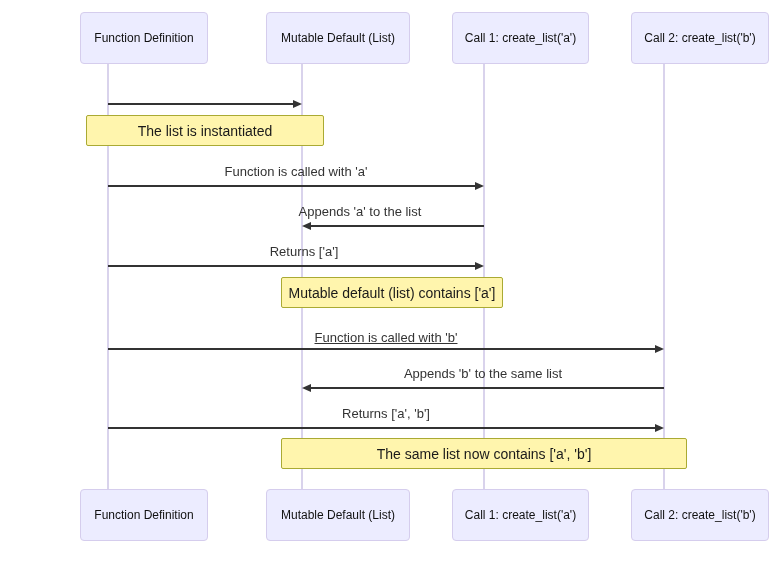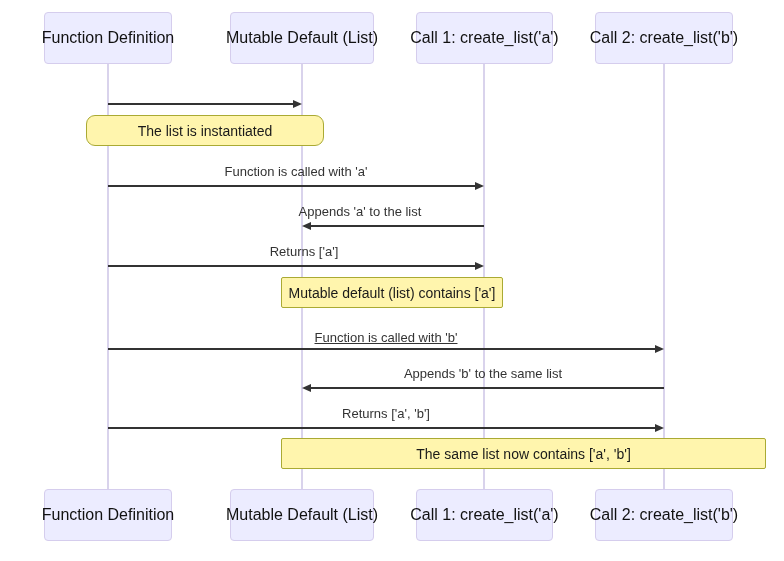--- a/index.html
+++ b/index.html
@@ -15,23 +15,24 @@
     top:64px;height:425px;width:2px;
     background:#d9d3ec;
   }
   .actor{
     position:absolute;
     height:52px;
     background:#ECECFF;
     border:1px solid #d5cded;
     border-radius:4px;
     display:flex;align-items:center;justify-content:center;
-    font-size:16px;color:#111111;
+    font-size:12px;color:#111111;
     box-sizing:border-box;
     white-space:nowrap;
+    margin-left:36px;
   }
   .msg-label{
     position:absolute;
     height:18px;line-height:18px;
     text-align:center;
     font-size:13px;color:#333333;
     white-space:nowrap;
   }
   .msg-line{
     position:absolute;
@@ -72,21 +73,21 @@
   <div class="lifeline" style="left:663px;"></div>
 
   <div class="actor" style="left:44px;top:12px;width:128px;">Function Definition</div>
   <div class="actor" style="left:230px;top:12px;width:144px;">Mutable Default (List)</div>
   <div class="actor" style="left:416px;top:12px;width:137px;">Call 1: create_list('a')</div>
   <div class="actor" style="left:595px;top:12px;width:138px;">Call 2: create_list('b')</div>
 
   <div class="msg-line" style="left:108px;top:103px;width:186px;"></div>
   <div class="head-right" style="left:293px;top:100px;"></div>
 
-  <div class="note" style="left:86px;top:115px;width:238px;border-radius:9px;">The list is instantiated</div>
+  <div class="note" style="left:86px;top:115px;width:238px;">The list is instantiated</div>
 
   <div class="msg-label" style="left:108px;top:163px;width:376px;">Function is called with 'a'</div>
   <div class="msg-line" style="left:108px;top:185px;width:368px;"></div>
   <div class="head-right" style="left:475px;top:182px;"></div>
 
   <div class="msg-label" style="left:286px;top:203px;width:148px;">Appends 'a' to the list</div>
   <div class="msg-line" style="left:310px;top:225px;width:174px;"></div>
   <div class="head-left" style="left:302px;top:222px;"></div>
 
   <div class="msg-label" style="left:108px;top:243px;width:376px;padding-left:8px;">Returns ['a']</div>
@@ -100,20 +101,20 @@
   <div class="head-right" style="left:655px;top:345px;"></div>
 
   <div class="msg-label" style="left:302px;top:365px;width:362px;text-align:center;">Appends 'b' to the same list</div>
   <div class="msg-line" style="left:310px;top:387px;width:354px;"></div>
   <div class="head-left" style="left:302px;top:384px;"></div>
 
   <div class="msg-label" style="left:108px;top:405px;width:556px;">Returns ['a', 'b']</div>
   <div class="msg-line" style="left:108px;top:427px;width:548px;"></div>
   <div class="head-right" style="left:655px;top:424px;"></div>
 
-  <div class="note" style="left:281px;top:438px;width:485px;">The same list now contains ['a', 'b']</div>
+  <div class="note" style="left:281px;top:438px;width:406px;">The same list now contains ['a', 'b']</div>
 
   <div class="actor" style="left:44px;top:489px;width:128px;">Function Definition</div>
   <div class="actor" style="left:230px;top:489px;width:144px;">Mutable Default (List)</div>
   <div class="actor" style="left:416px;top:489px;width:137px;">Call 1: create_list('a')</div>
   <div class="actor" style="left:595px;top:489px;width:138px;">Call 2: create_list('b')</div>
 
 </div>
 
 </body></html>

